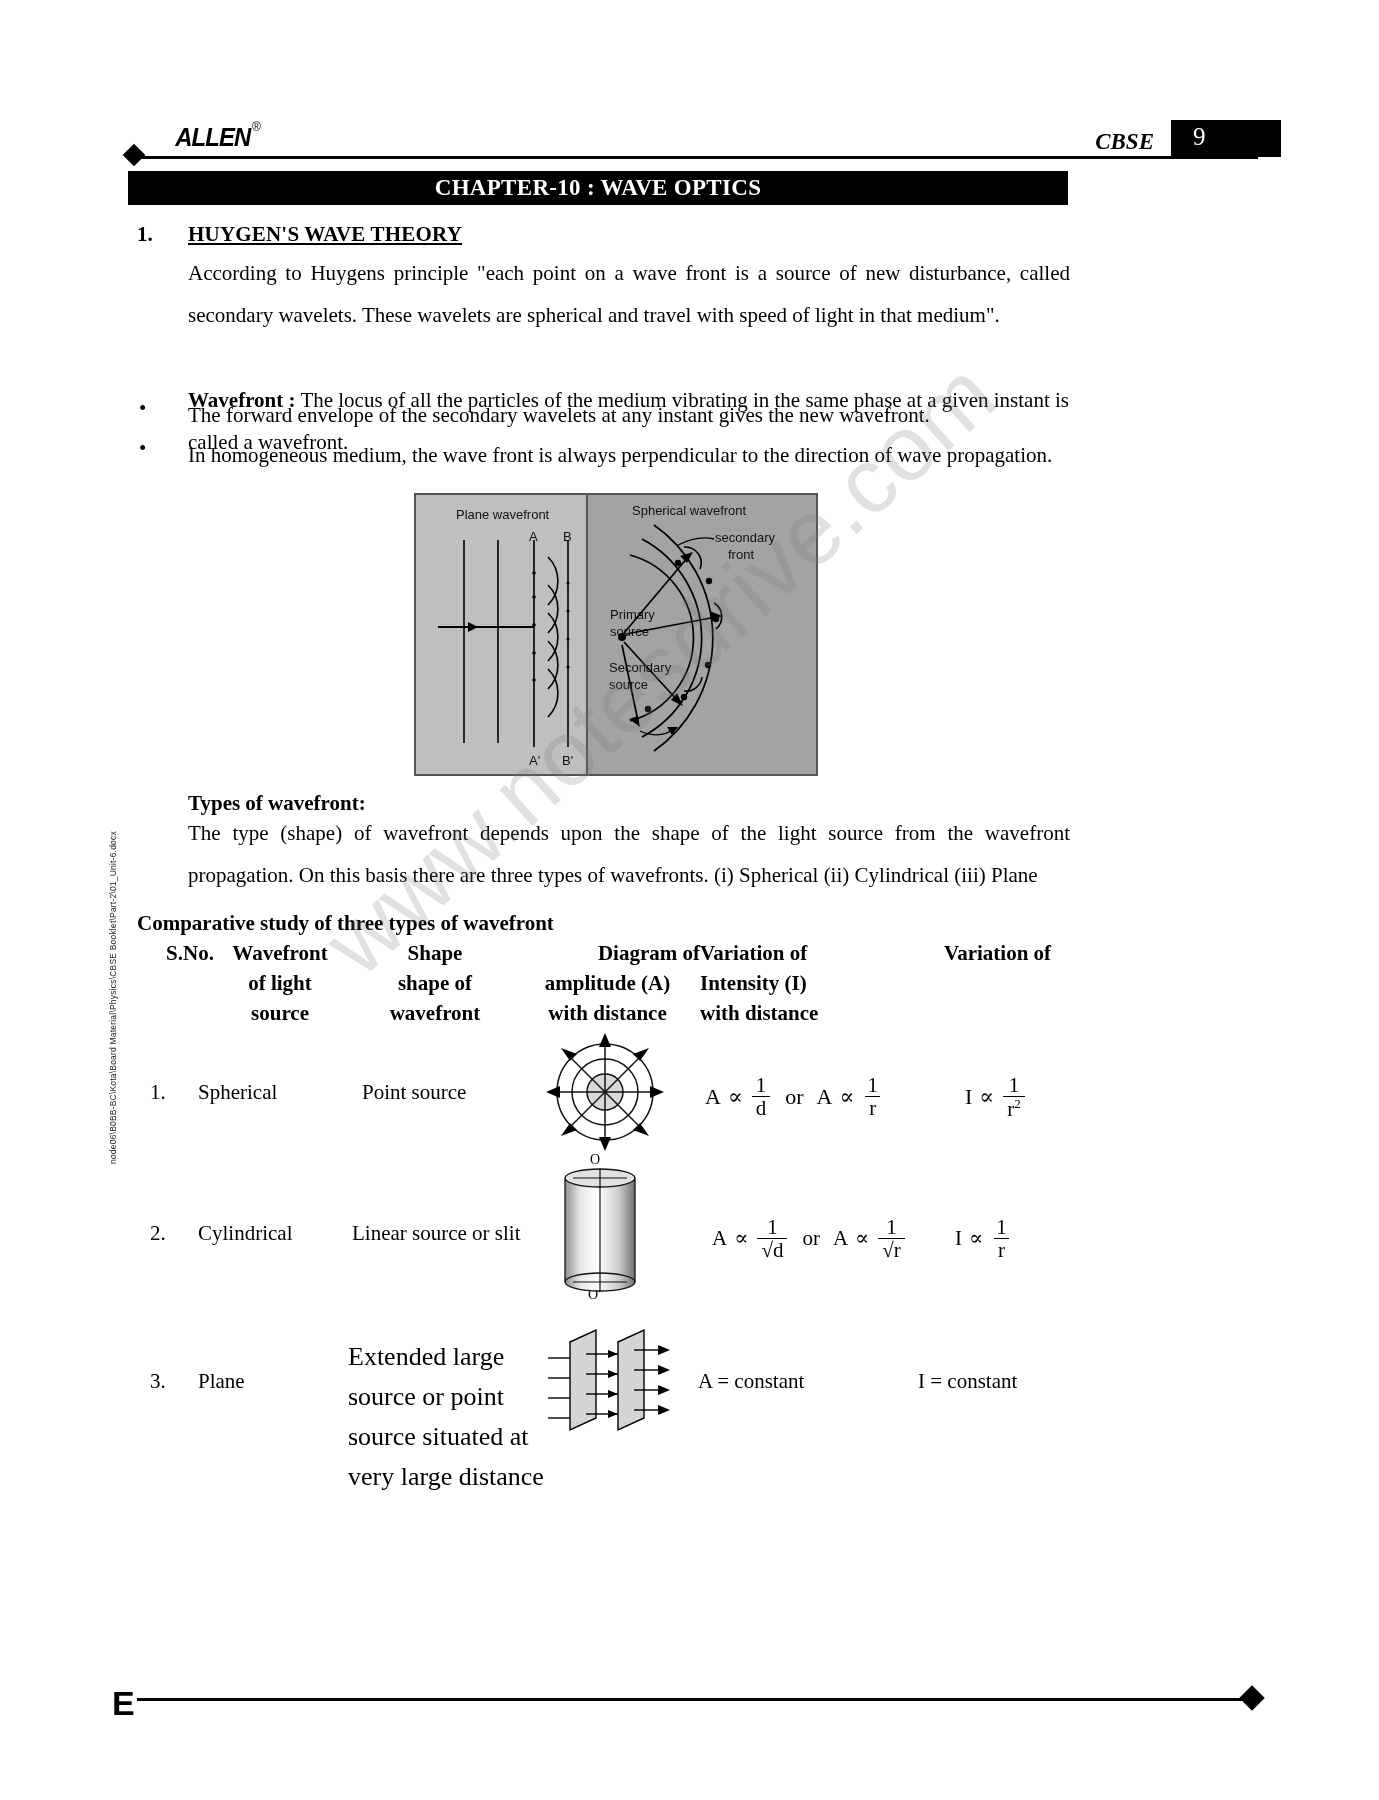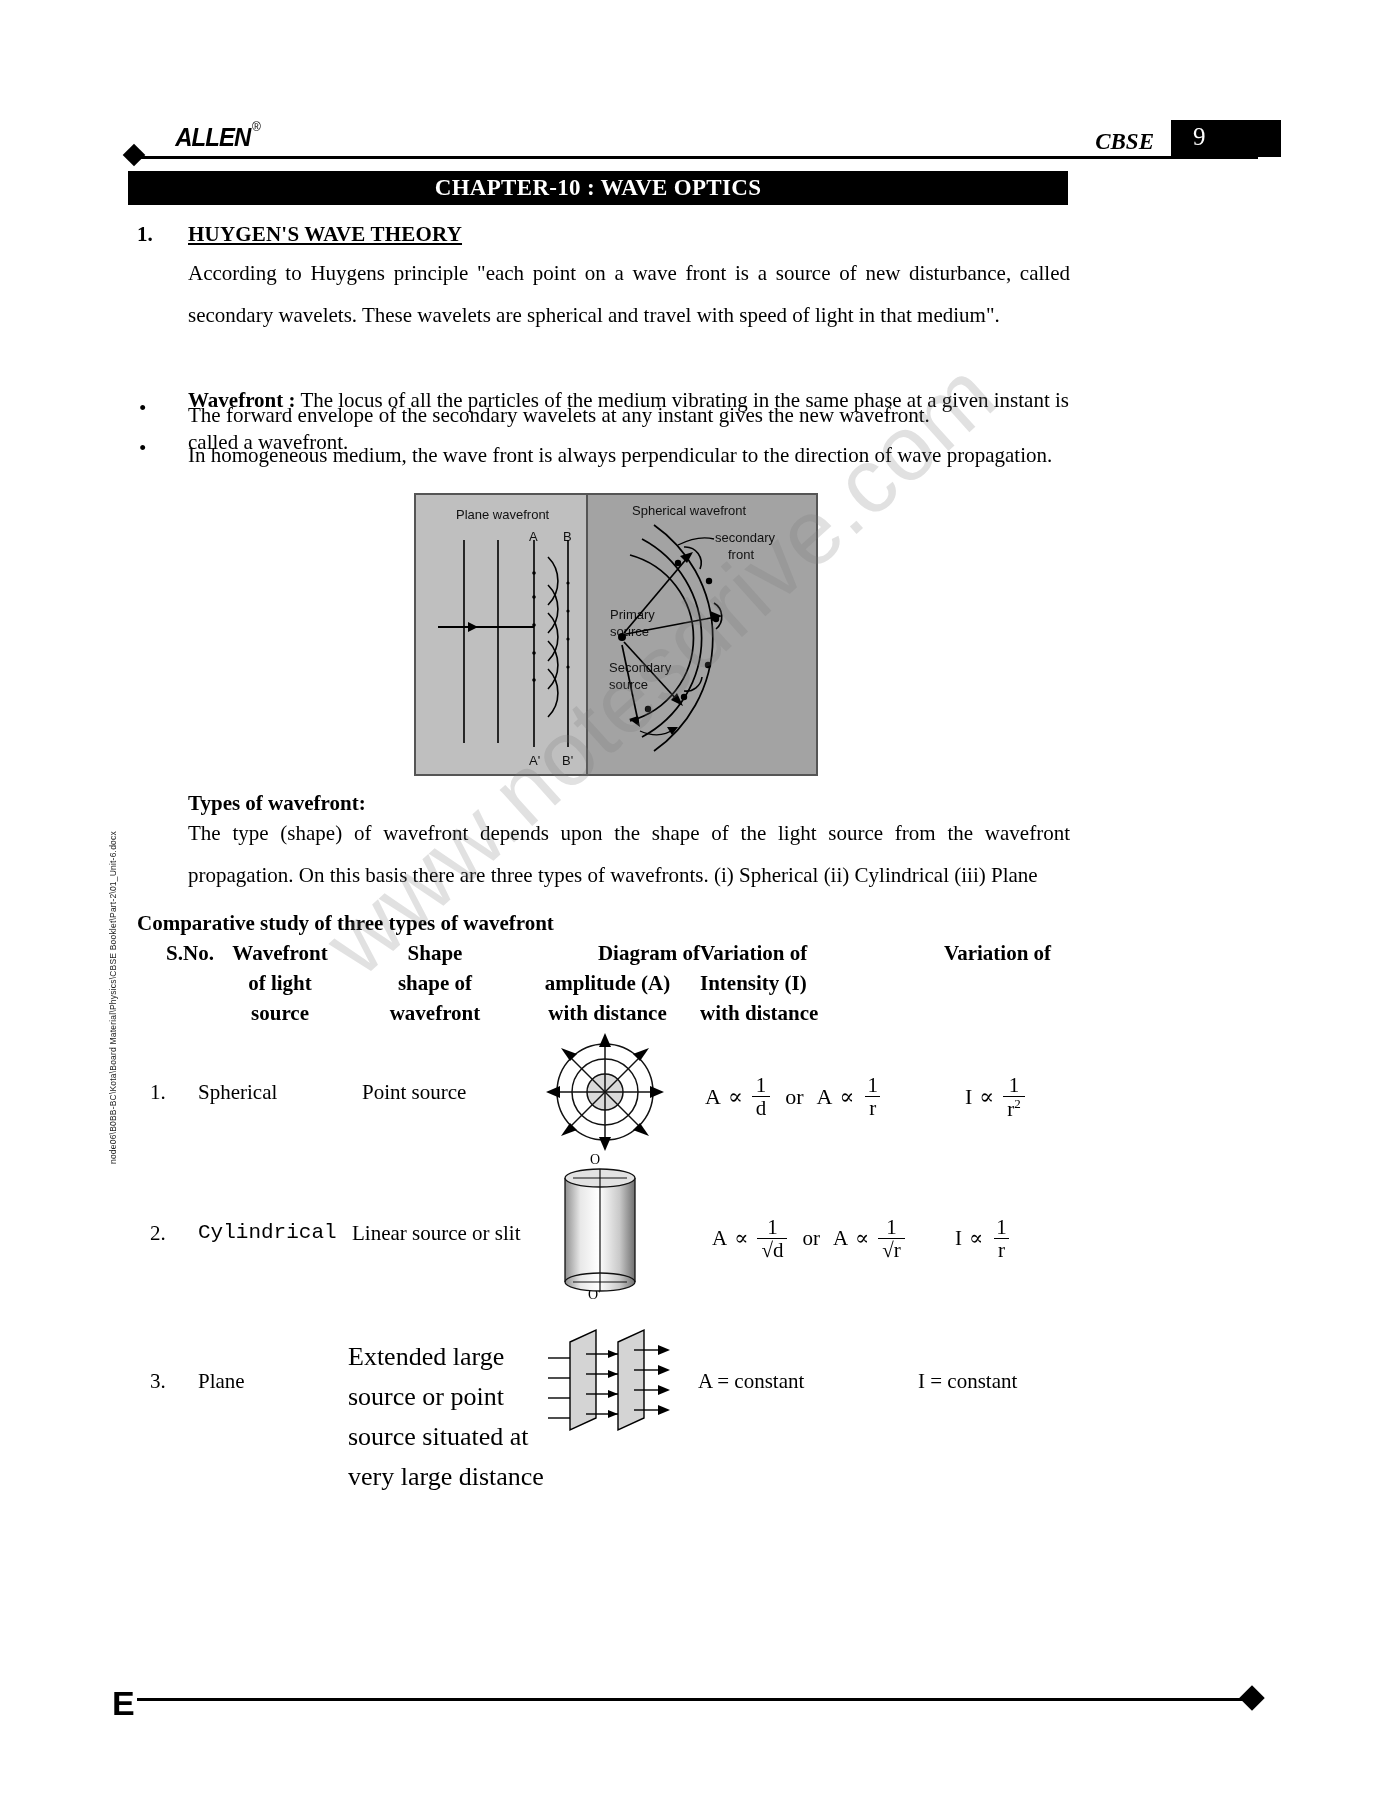--- a/index.html
+++ b/index.html
@@ -478,21 +478,21 @@
   <div class="formula" style="left:965px; top:1030px;">
     <span>I</span>
     <span>∝</span>
     <span class="frac">
       <span class="num">1</span>
       <span class="den"><span>r</span><span class="sup">2</span></span>
     </span>
   </div>
 
   <div class="row-label" style="left:150px; top:1177px;">2.</div>
-  <div class="row-label" style="left:198px; top:1177px;font-family:Liberation Mono, monospace;">Cylindrical</div>
+  <div class="row-label" style="left:198px; top:1177px;">Cylindrical</div>
   <div class="row-label" style="left:352px; top:1177px;">Linear source or slit</div>
 
   <div style="position:absolute;left:590px;top:1108px;font-size:14px;">O</div>
   <div style="position:absolute;left:588px;top:1243px;font-size:14px;">O'</div>
 
   <svg width="110" height="130" viewBox="0 0 110 130" style="position:absolute;left:545px;top:1122px;">
     <defs>
       <linearGradient id="cylgrad" x1="0" y1="0" x2="1" y2="0">
         <stop offset="0%" stop-color="#8f8f8f"></stop>
         <stop offset="22%" stop-color="#e8e8e8"></stop>

